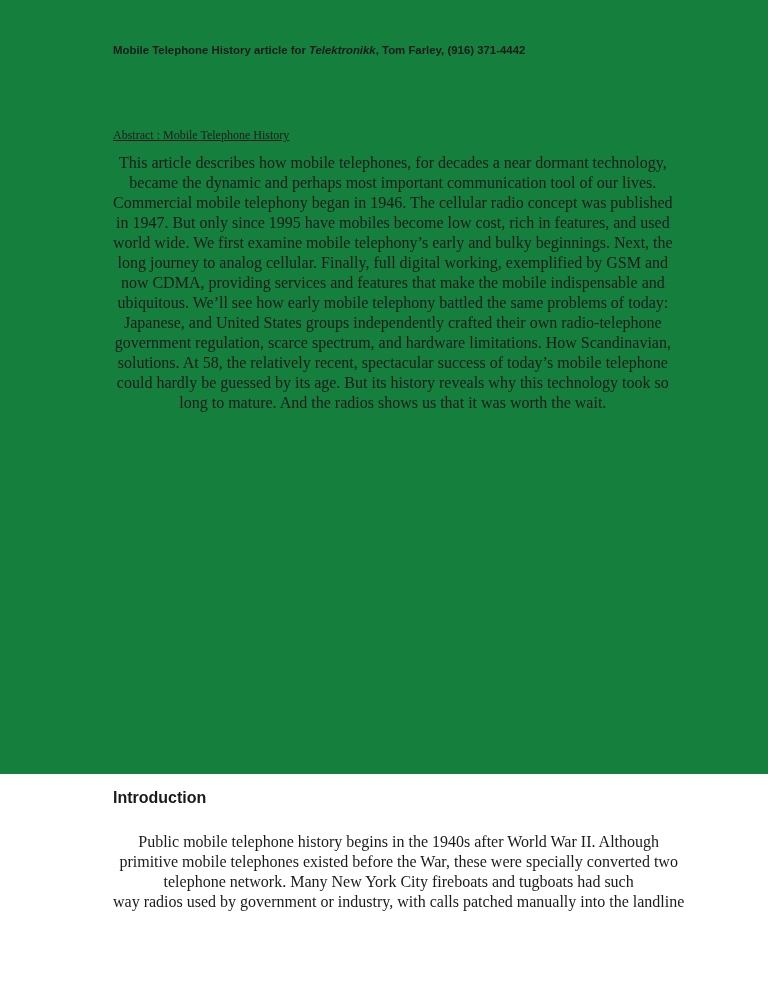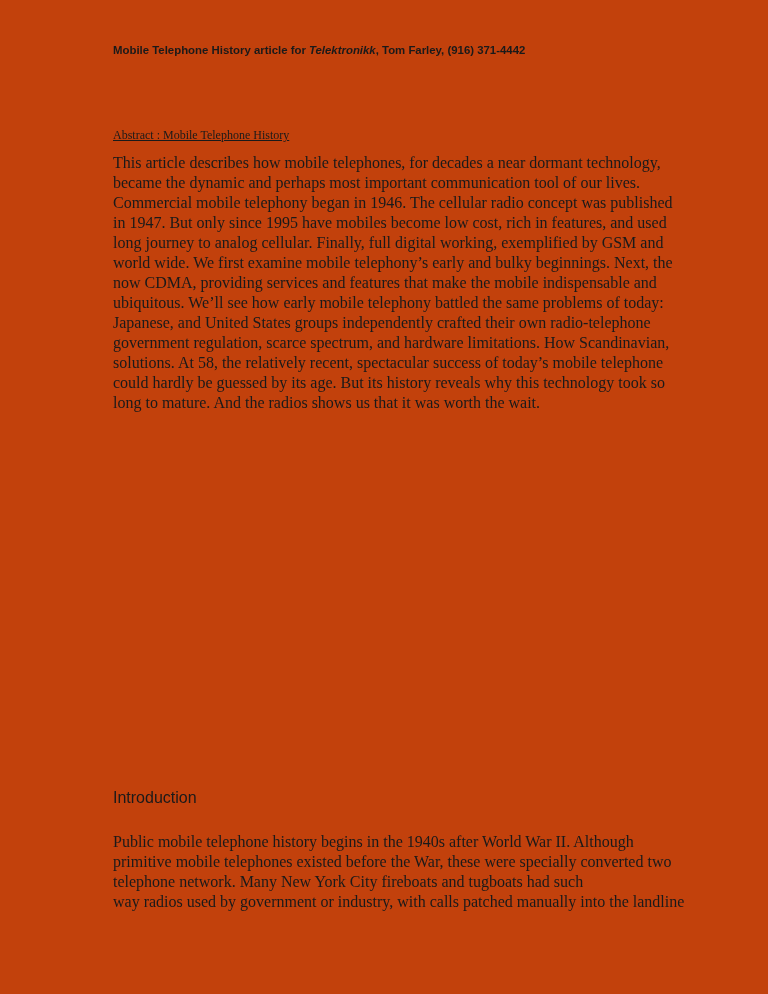--- a/index.html
+++ b/index.html
@@ -1,51 +1,51 @@
 <!DOCTYPE html>
 <html><head>
   <meta charset="utf-8">
   <style>
     html, body { margin: 0; padding: 0; background: #ffffff; }
     body { width: 768px; height: 994px; position: relative; overflow: hidden; color: #1a1a1a; }
-    .page { position: absolute; left: 0; top: 0; width: 768px; height: 994px; background: #c2410c; }
+    .page { position: absolute; left: 0; top: 0; width: 768px; height: 774px; background: #15803d; }
     .running-header {
       position: absolute; left: 113px; top: 44px;
       font-family: "Liberation Sans", sans-serif; font-size: 11.4px; font-weight: bold; white-space: nowrap; color: #1a1a1a;
     }
     .running-header i { font-style: italic; }
     .abstract-heading {
       position: absolute; left: 113px; top: 128px;
       font-family: "Liberation Serif", serif; font-size: 12px; text-decoration: underline; white-space: nowrap;
     }
     .para { position: absolute; left: 113px; font-family: "Liberation Serif", serif; font-size: 16px; line-height: 20px; }
-    .para .line { display: block; white-space: nowrap; height: 20px; }
+    .para .line { display: block; white-space: nowrap; height: 20px; text-align: center; }
     .abstract-para { top: 153px; }
     .intro-heading {
       position: absolute; left: 113px; top: 789px;
-      font-family: "Liberation Sans", sans-serif; font-size: 16px; font-weight: normal; white-space: nowrap;
+      font-family: "Liberation Sans", sans-serif; font-size: 16px; font-weight: bold; white-space: nowrap;
     }
     .intro-para { top: 832px; }
   </style>
 </head>
 <body>
 
 <div class="page">
 
   <div class="running-header"><span>Mobile Telephone History article for </span><i>Telektronikk</i><span>, Tom Farley, (916) 371-4442</span></div>
 
   <div class="abstract-heading">Abstract : Mobile Telephone History</div>
 
   <div class="para abstract-para">
     <span class="line">This article describes how mobile telephones, for decades a near dormant technology,</span>
     <span class="line">became the dynamic and perhaps most important communication tool of our lives.</span>
     <span class="line">Commercial mobile telephony began in 1946. The cellular radio concept was published</span>
     <span class="line">in 1947. But only since 1995 have mobiles become low cost, rich in features, and used</span>
+    <span class="line">world wide. We first examine mobile telephony’s  early and bulky beginnings. Next, the</span>
     <span class="line">long journey to analog cellular. Finally, full digital working, exemplified by GSM and</span>
-    <span class="line">world wide. We first examine mobile telephony’s  early and bulky beginnings. Next, the</span>
     <span class="line">now CDMA, providing services and features that make the mobile indispensable and</span>
     <span class="line">ubiquitous. We’ll see how early mobile telephony battled the same problems of today:</span>
     <span class="line">Japanese, and United States groups independently crafted their own radio-telephone</span>
     <span class="line">government regulation, scarce spectrum, and hardware limitations.  How Scandinavian,</span>
     <span class="line">solutions. At 58, the relatively recent, spectacular success of today’s mobile telephone</span>
     <span class="line">could hardly be guessed by its age. But its history reveals why this technology took so</span>
     <span class="line">long to mature.  And the radios shows us that it was worth the wait.</span>
   </div>
 
   <div class="intro-heading">Introduction</div>

